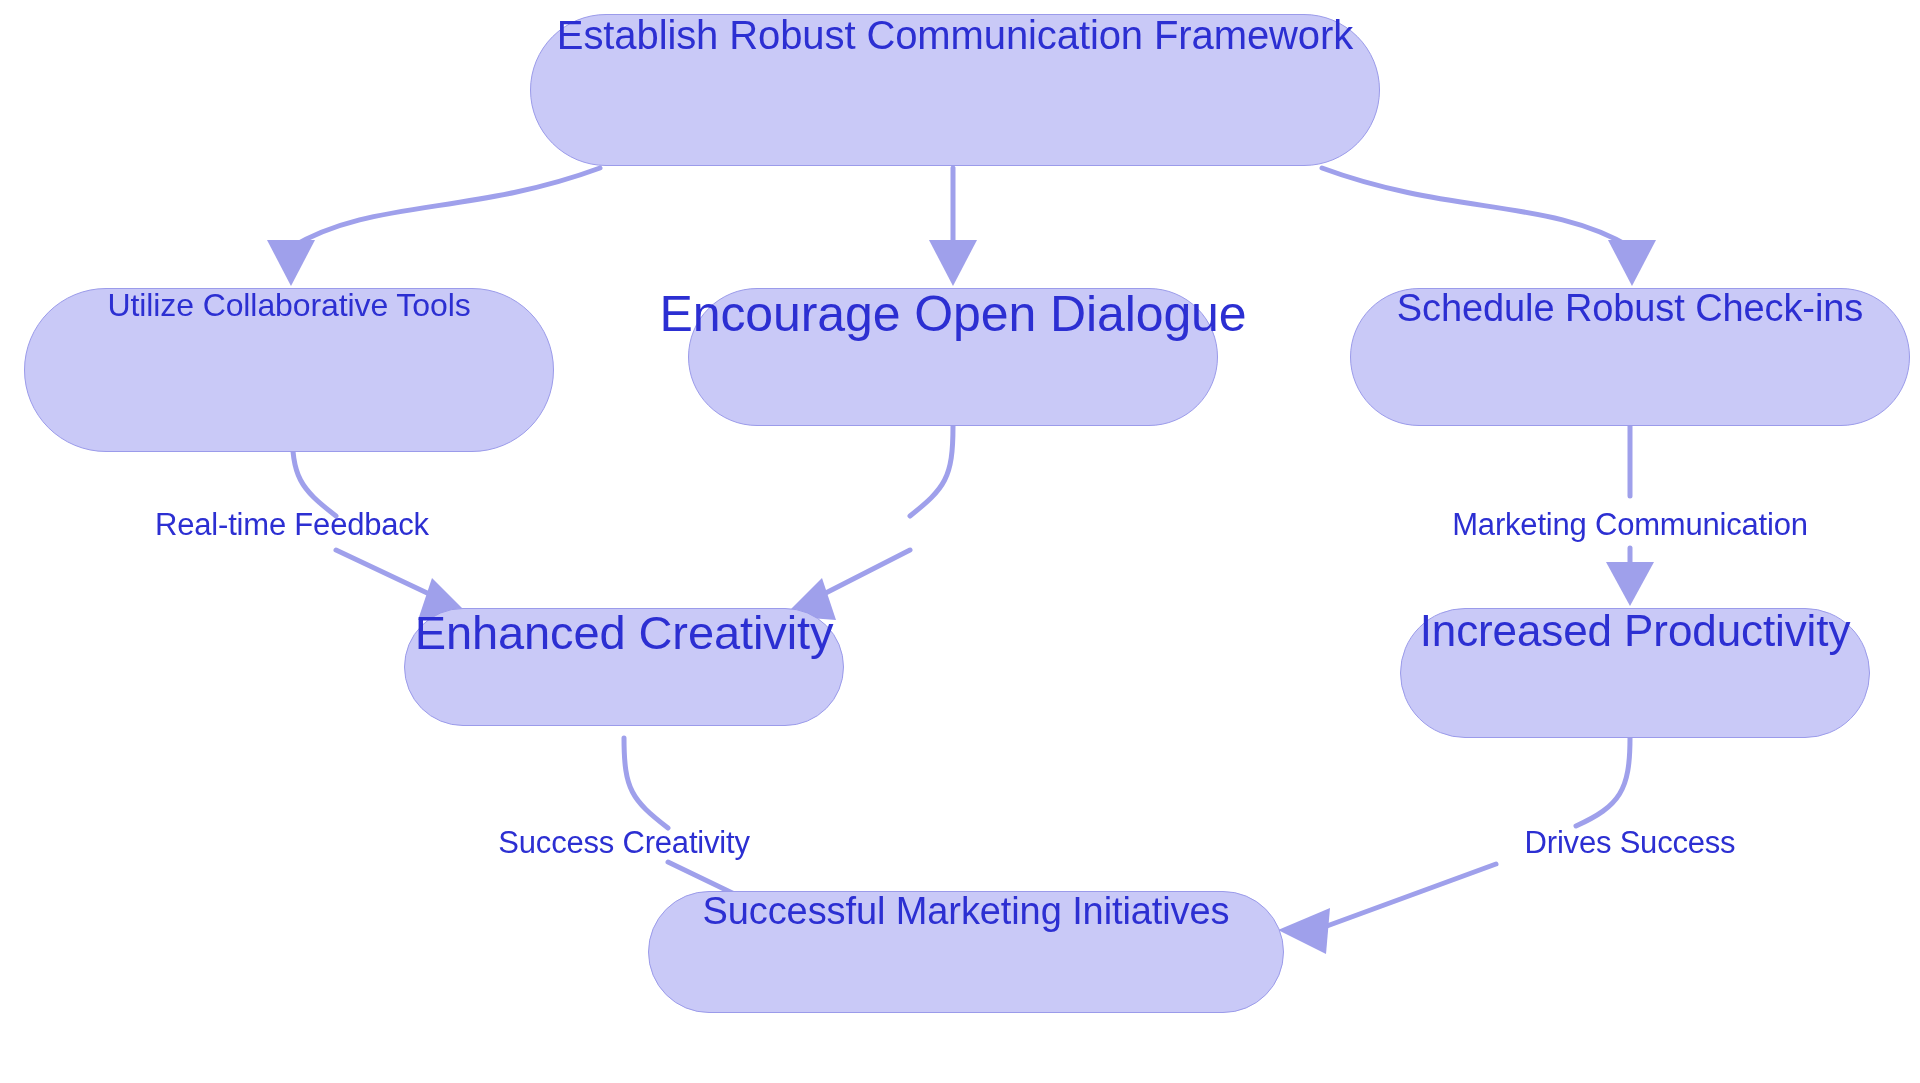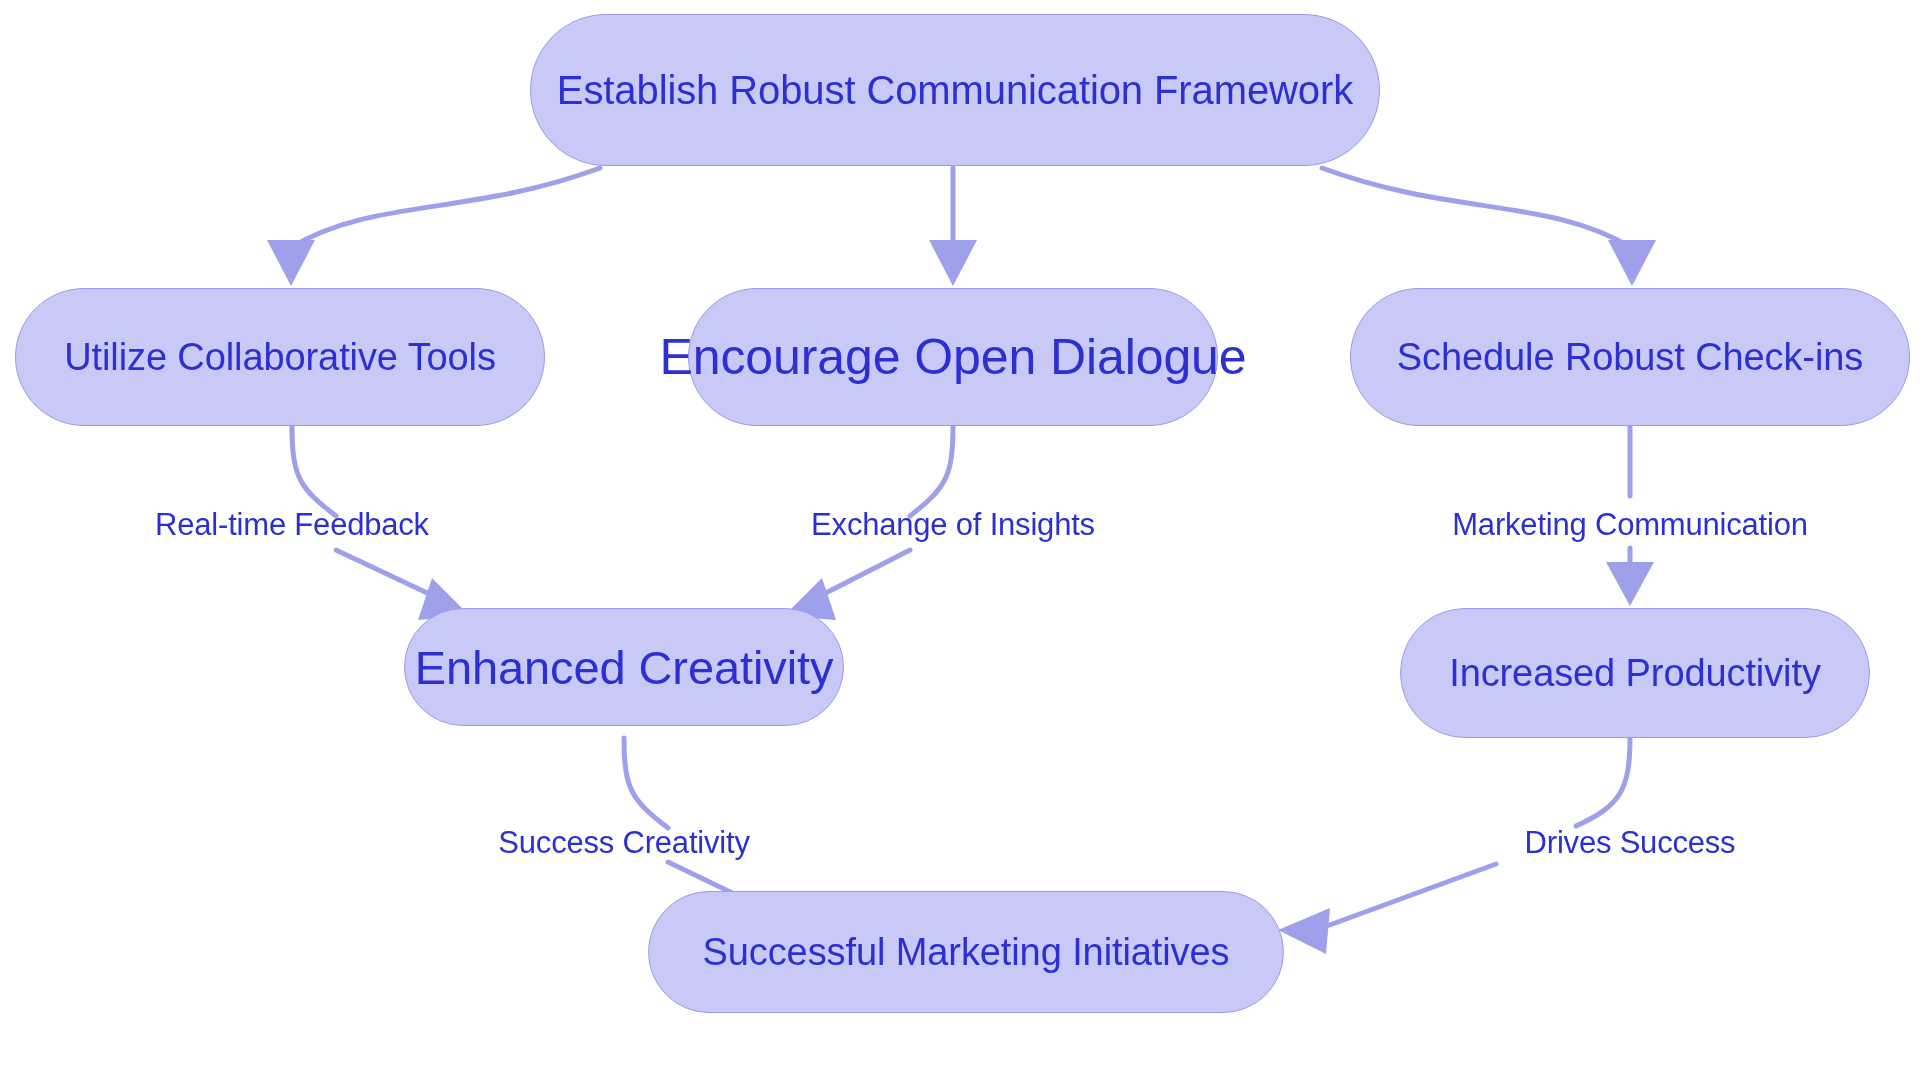--- a/index.html
+++ b/index.html
@@ -27,21 +27,21 @@
     width: 1920px;
     height: 1083px;
   }
   .node {
     position: absolute;
     box-sizing: border-box;
     background: #c9c9f7;
     border: 1.6px solid #9b9bea;
     border-radius: 999px;
     display: flex;
-    align-items: center;
+    align-items: flex-start;
     justify-content: center;
     color: #2c2fd2;
     font-family: "Liberation Sans", sans-serif;
     font-weight: 400;
     white-space: nowrap;
     letter-spacing: -0.1px;
   }
   .node-label {
     display: block;
     line-height: 1;
@@ -108,47 +108,46 @@
       <path d="M 1630 738 C 1630 790 1620 806 1576 826" fill="none" stroke="#9fa0eb" stroke-width="5" stroke-linecap="round"></path>
       <path d="M 1496 864 L 1316 930" fill="none" stroke="#9fa0eb" stroke-width="5" stroke-linecap="round"></path>
       <polygon points="1330,908 1278,930 1326,954" fill="#9fa0eb"></polygon>
     </g>
   </svg>
 
   <div class="node" style="left:530px; top:14px; width:850px; height:152px; font-size:40px;">
     <span class="node-label">Establish Robust Communication Framework</span>
   </div>
 
-  <div class="node" style="left:15px; top:288px; width:530px; height:138px; font-size:38px;">
+  <div class="node" style="left:24px; top:288px; width:530px; height:164px; font-size:32px;">
     <span class="node-label">Utilize Collaborative Tools</span>
   </div>
 
   <div class="node" style="left:688px; top:288px; width:530px; height:138px; font-size:50px;">
     <span class="node-label">Encourage Open Dialogue</span>
   </div>
 
   <div class="node" style="left:1350px; top:288px; width:560px; height:138px; font-size:38px;">
     <span class="node-label">Schedule Robust Check-ins</span>
   </div>
 
   <div class="node" style="left:404px; top:608px; width:440px; height:118px; font-size:47px;">
     <span class="node-label">Enhanced Creativity</span>
   </div>
 
-  <div class="node" style="left:1400px; top:608px; width:470px; height:130px; font-size:38px;">
+  <div class="node" style="left:1400px; top:608px; width:470px; height:130px; font-size:44px;">
     <span class="node-label">Increased Productivity</span>
   </div>
 
   <div class="node" style="left:648px; top:891px; width:636px; height:122px; font-size:38px;">
     <span class="node-label">Successful Marketing Initiatives</span>
   </div>
 
   <div class="edge-label" style="left:292px; top:524px;">Real-time Feedback</div>
 
-  <div class="edge-label" style="left:953px; top:524px;">Exchange of Insights</div>
 
   <div class="edge-label" style="left:1630px; top:524px;">Marketing Communication</div>
 
   <div class="edge-label" style="left:624px; top:842px;">Success Creativity</div>
 
   <div class="edge-label" style="left:1630px; top:842px;text-align:center;">Drives Success</div>
 
 </div>
 
 </body></html>

